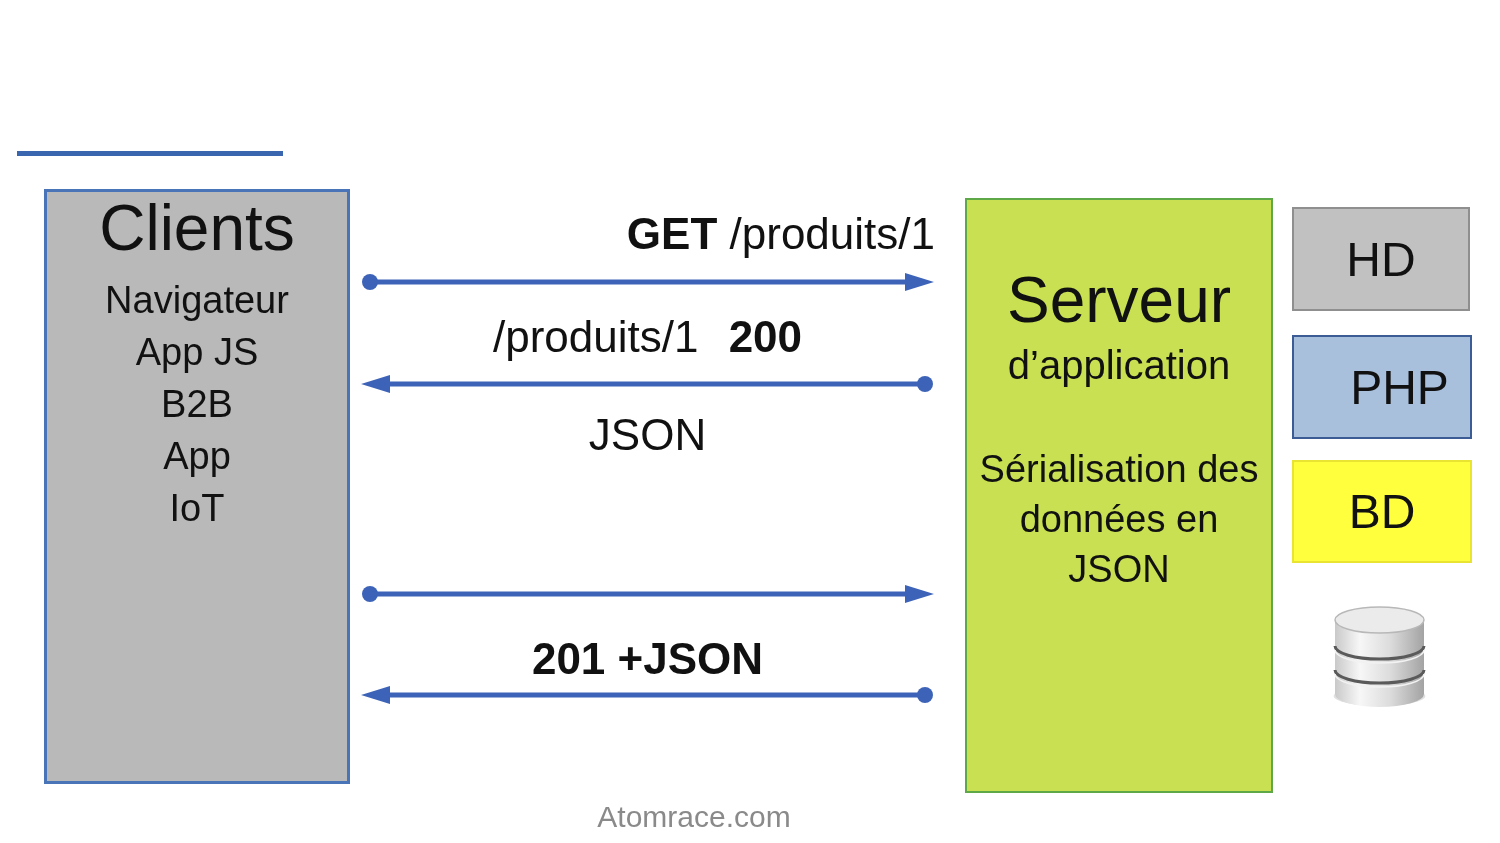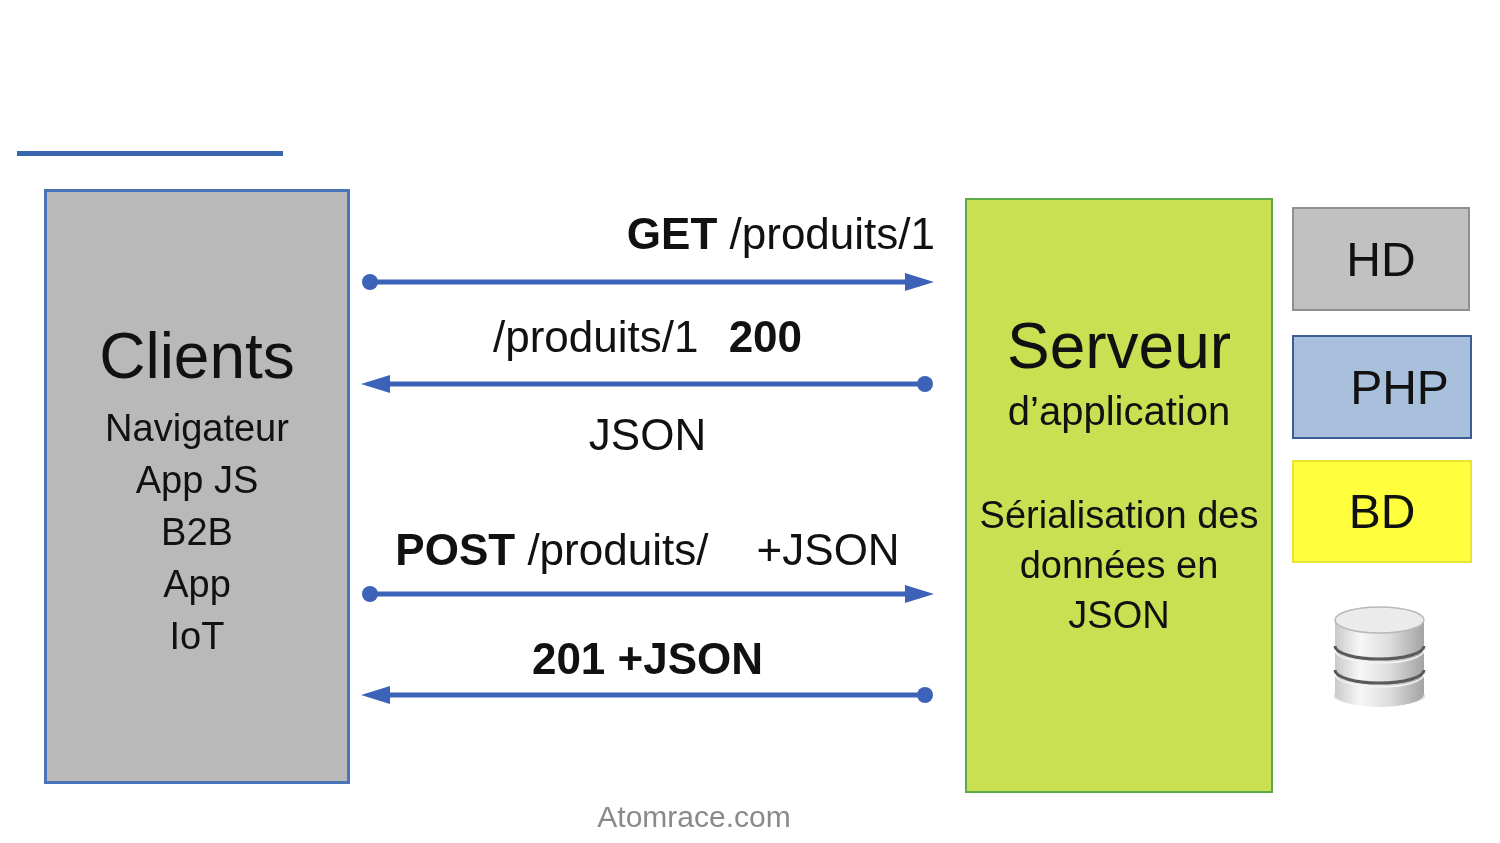--- a/index.html
+++ b/index.html
@@ -8,25 +8,25 @@
     font-family:"Liberation Sans", sans-serif; color:#111; overflow:hidden;
   }
 
   
   .title { position:absolute; left:30px; top:34px; font-size:68px; letter-spacing:-1px; white-space:nowrap; }
   .title .em { font-style:italic; }
   .title-underline { position:absolute; left:17px; top:151px; width:266px; height:5px; background:#3a66b0; }
 
   
   .box { position:absolute; box-sizing:border-box; text-align:center; }
-  .clients-box { left:44px; top:189px; width:306px; height:595px; background:#b9b9b9; border:3px solid #4a74b8; padding-top:128px; }
+  .clients-box { left:44px; top:189px; width:306px; height:595px; background:#b9b9b9; border:3px solid #4a74b8; }
   .clients-title { font-size:64px; line-height:72px; }
   .clients-items { font-size:38px; line-height:52px; margin-top:10px; }
 
-  .server-box { left:965px; top:198px; width:308px; height:595px; background:#c8e052; border:2px solid #5fa848; padding-top:110px; }
+  .server-box { left:965px; top:198px; width:308px; height:595px; background:#c8e052; border:2px solid #5fa848; padding-top:64px; }
   .server-title { font-size:64px; line-height:72px; }
   .server-subtitle { font-size:40px; line-height:50px; margin-top:4px; }
   .server-note { font-size:38px; line-height:50px; margin-top:54px; }
 
   
   .msg { position:absolute; left:360px; width:575px; text-align:center; font-size:44px; line-height:52px; white-space:nowrap; }
   .b { font-weight:bold; }
   .gap-sm { padding-left:18px; }
   .gap-lg { padding-left:36px; }
   .arrow { position:absolute; left:360px; width:575px; height:22px; }
@@ -86,25 +86,20 @@
   </div>
   <div class="arrow a-getres">
     <svg width="575" height="22" viewBox="0 0 575 22">
       <circle cx="565" cy="11" r="8" fill="#3d63b8"></circle>
       <line x1="26" y1="11" x2="565" y2="11" stroke="#3d63b8" stroke-width="5"></line>
       <polygon points="30,2 1,11 30,20" fill="#3d63b8"></polygon>
     </svg>
   </div>
   <div class="msg m-json">JSON</div>
 
-  <div class="msg m-post">
-    <span class="b">POST</span>
-    <span>/produits/</span>
-    <span class="gap-lg">+JSON</span>
-  </div>
   <div class="arrow a-post">
     <svg width="575" height="22" viewBox="0 0 575 22">
       <circle cx="10" cy="11" r="8" fill="#3d63b8"></circle>
       <line x1="10" y1="11" x2="549" y2="11" stroke="#3d63b8" stroke-width="5"></line>
       <polygon points="545,2 574,11 545,20" fill="#3d63b8"></polygon>
     </svg>
   </div>
 
   <div class="msg m-postres b">201 +JSON</div>
   <div class="arrow a-postres">

